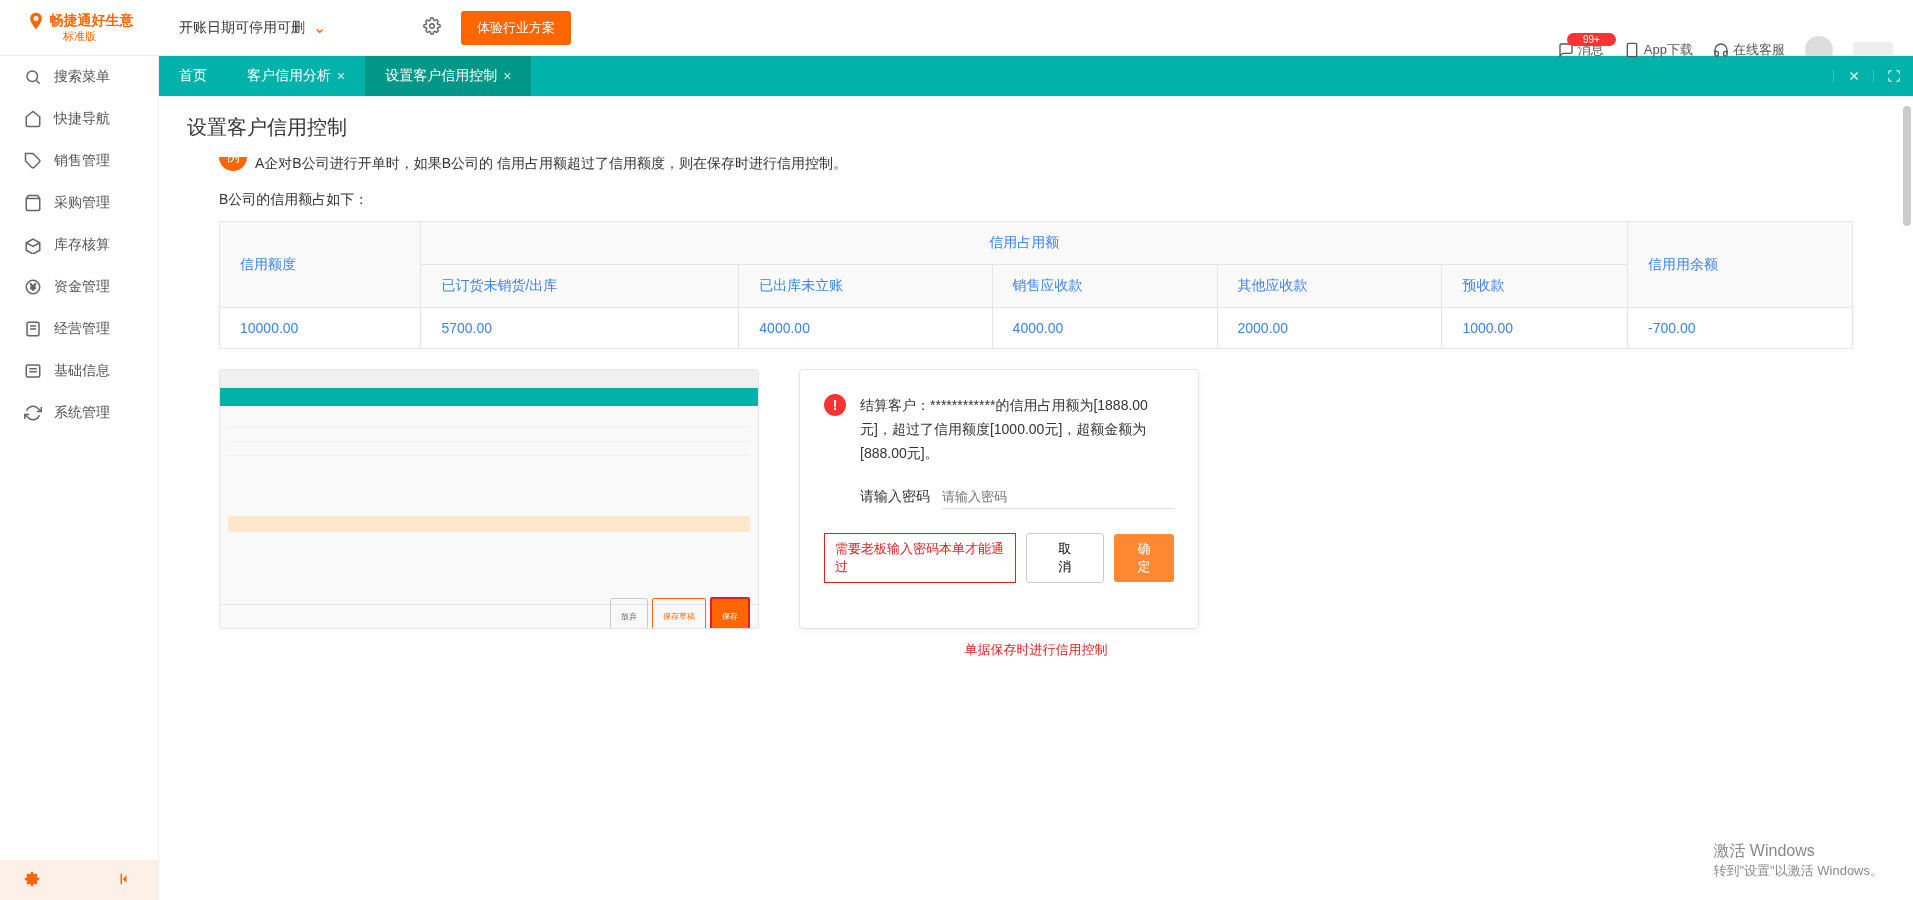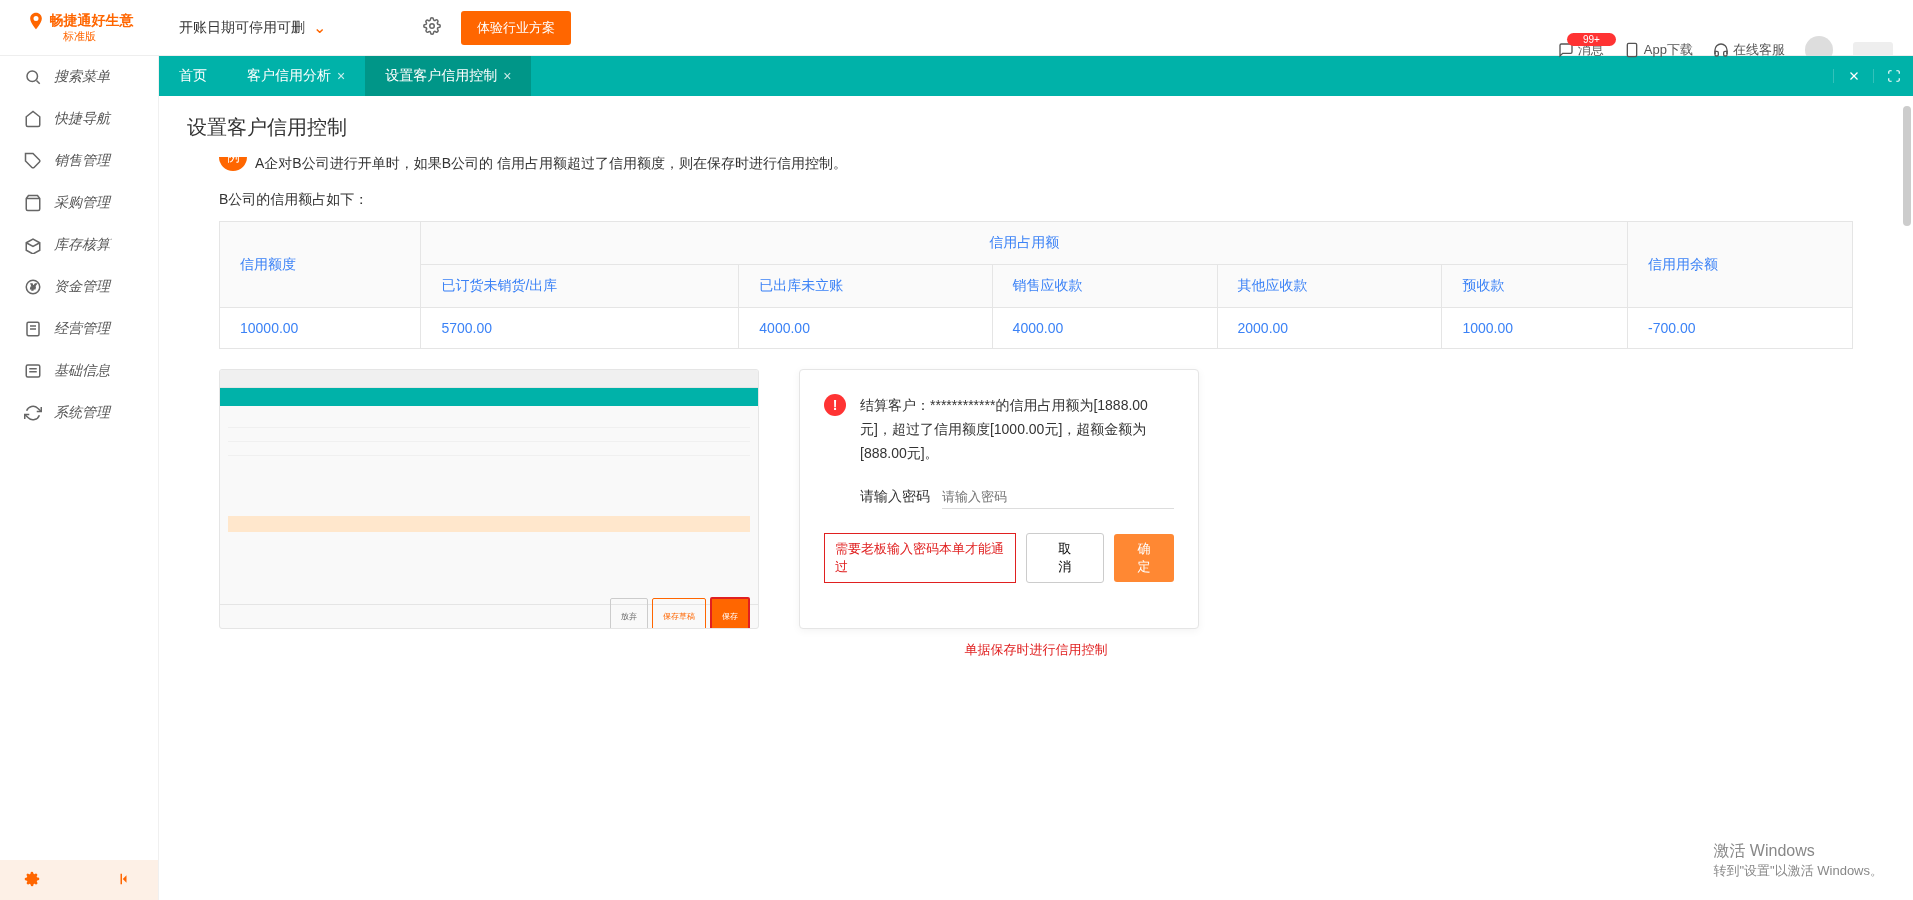--- a/index.html
+++ b/index.html
@@ -17,21 +17,21 @@
 .chevron-down { color: #ff6600; font-size: 16px; }
 .gear-btn { color: #666; cursor: pointer; padding: 4px; }
 .orange-btn { background: #ff6600; color: #fff; padding: 8px 16px; border-radius: 3px; border: none; cursor: pointer; font-size: 13px; }
 .header-right { margin-left: auto; display: flex; align-items: center; gap: 20px; padding-right: 20px; margin-top: 44px; }
 .header-item { display: flex; align-items: center; gap: 4px; color: #555; cursor: pointer; position: relative; font-size: 13px; }
 .badge { background: #ff3333; color: #fff; font-size: 10px; padding: 1px 16px; border-radius: 8px; position: absolute; top: -8px; right: -12px; }
 .avatar { width: 28px; height: 28px; background: #ddd; border-radius: 50%; }
 
 
 .layout { display: flex; height: calc(100vh - 56px); }
-.sidebar { width: 159px; background: #fff; display: flex; flex-direction: column; border-right: 1px solid #f0f0f0; font-style: italic; }
+.sidebar { width: 159px; background: #fff; display: flex; flex-direction: column; border-right: 1px solid #f0f0f0; }
 .sidebar-item { display: flex; align-items: center; gap: 12px; padding: 12px 24px; color: #555; cursor: pointer; font-size: 14px; }
 .sidebar-icon { width: 18px; height: 18px; color: #666; flex-shrink: 0; }
 .sidebar-footer { margin-top: auto; background: #fdf0e6; height: 40px; display: flex; align-items: center; justify-content: space-between; padding: 0 24px; }
 .sidebar-footer-icon { color: #ff6600; cursor: pointer; }
 
 
 .main { flex: 1; display: flex; flex-direction: column; background: #f5f5f5; min-width: 0; }
 .tabs-bar { background: #00b2a9; height: 40px; display: flex; align-items: stretch; }
 .tab { padding: 0 20px; display: flex; align-items: center; color: #fff; cursor: pointer; gap: 6px; font-size: 14px; }
 .tab.active { background: #009688; }

